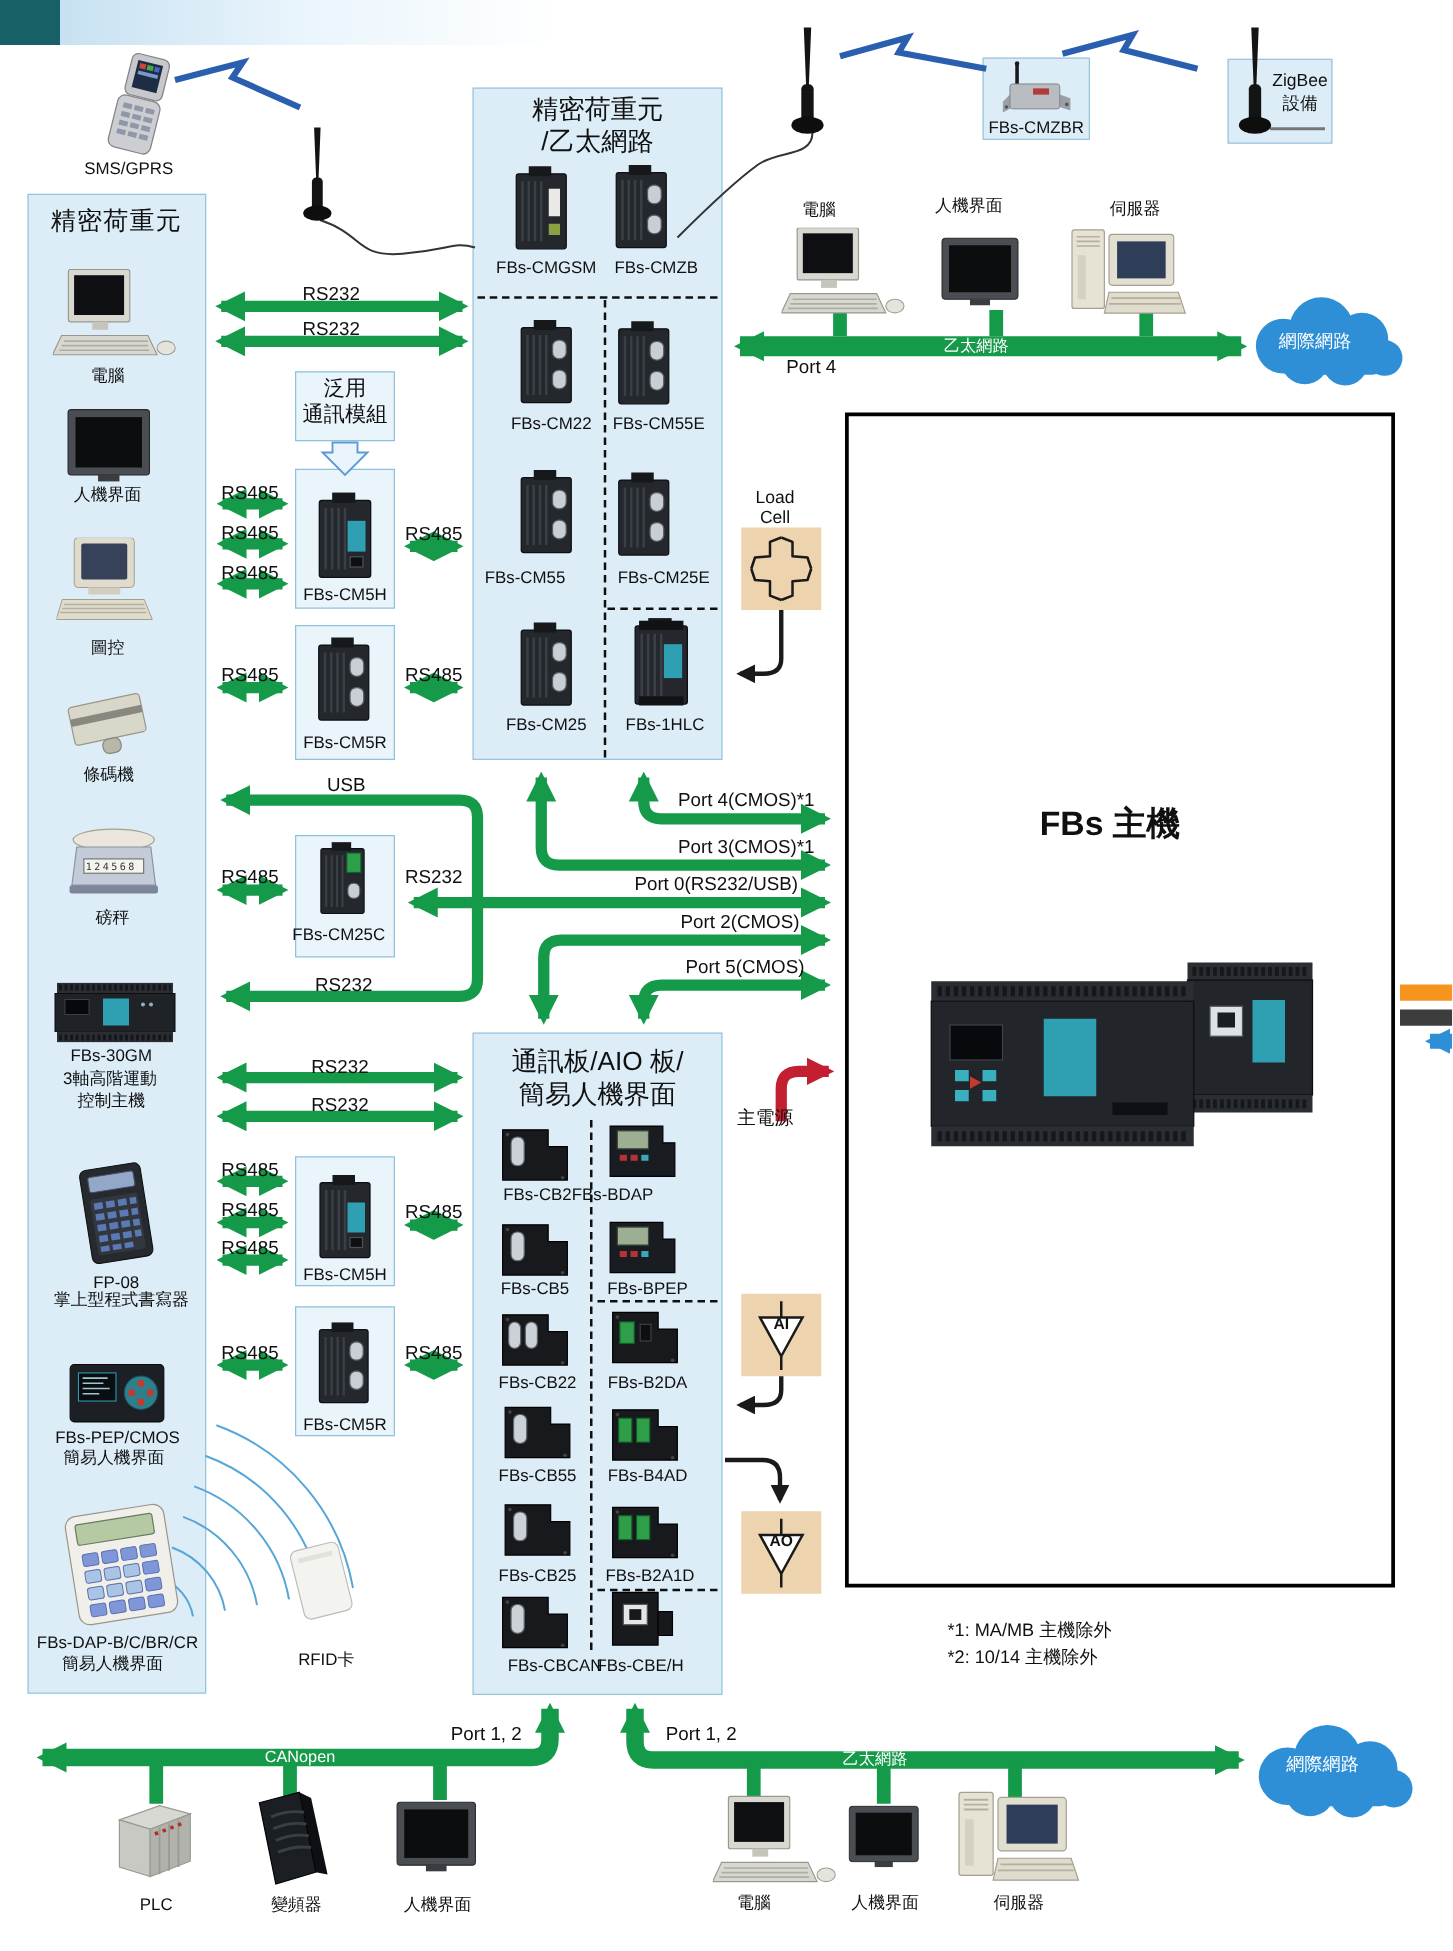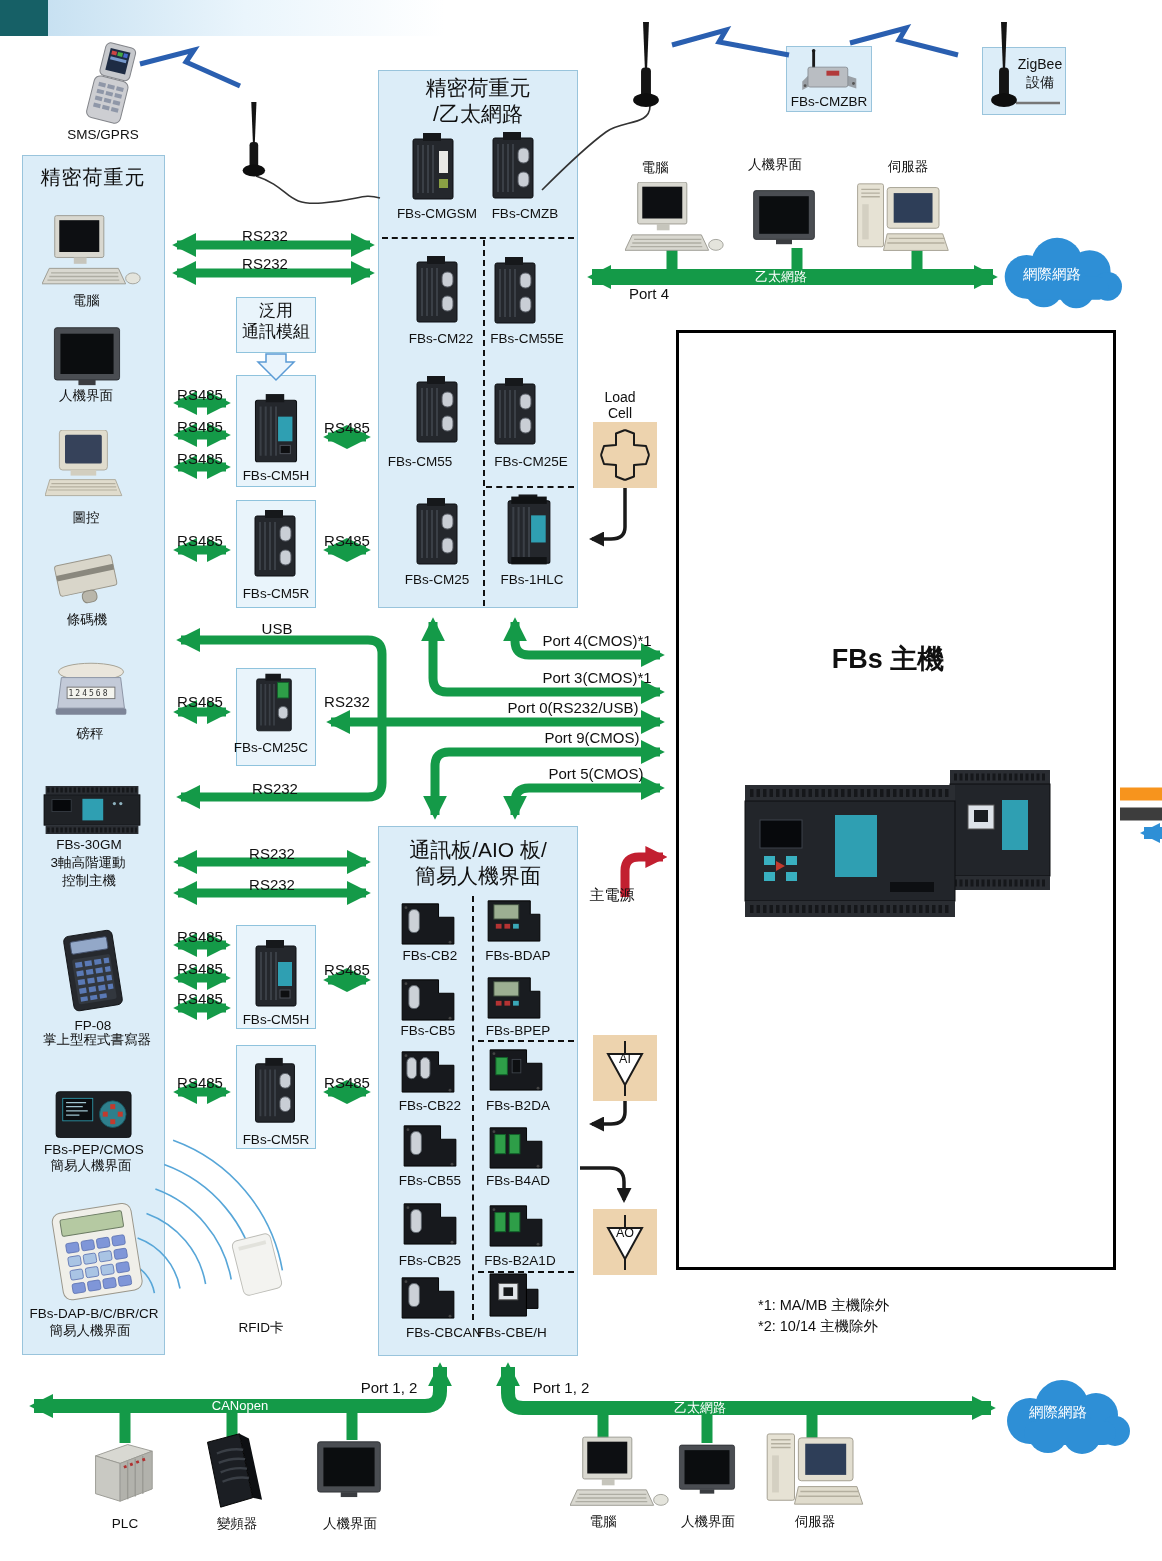--- a/index.html
+++ b/index.html
@@ -10,21 +10,21 @@
   .tan{position:absolute;background:#edd3ae}
   .mainbox{position:absolute;background:#fff;border:3px solid #000;box-sizing:border-box}
   .lbl{position:absolute;transform:translateX(-50%);font-size:13.5px;line-height:1.15;white-space:nowrap;color:#101010}
   .s15{font-size:15px}
   .t17{font-size:17px}
   .t20{font-size:20px;letter-spacing:1px}
   .t21{font-size:21px}
   .big{font-size:27px;font-weight:bold}
   .w{color:#fff;font-size:13px;transform:translate(-50%,-50%)}
   .note{transform:none;font-size:14.5px}
-  .ampt{font-size:12.5px;font-weight:normal}
+  .ampt{font-size:12.5px;font-weight:bold}
   .disp{font-family:"DejaVu Sans Mono",monospace;font-size:8px;letter-spacing:2px;color:#333}
   .dev{position:absolute}
   svg.layer{position:absolute;left:0;top:0}
   .dash{position:absolute;border-color:#93a9b6}
   .band{position:absolute;left:0;top:0;width:445px;height:36px;background:linear-gradient(90deg,#bfdcef,#eaf5fc 55%,#ffffff)}
   .corner{position:absolute;left:0;top:0;width:48px;height:36px;background:#166066}
 </style>
 </head>
 <body>
 
@@ -661,29 +661,29 @@
   <div class="lbl" style="left:420px;top:454px">FBs-CM55</div>
   <div class="lbl" style="left:531px;top:454px">FBs-CM25E</div>
   <div class="lbl" style="left:437px;top:572px">FBs-CM25</div>
   <div class="lbl" style="left:532px;top:572px">FBs-1HLC</div>
   <div class="lbl" style="left:620px;top:389px;font-size:14px">Load</div>
   <div class="lbl" style="left:620px;top:405px;font-size:14px">Cell</div>
 
   <div class="lbl s15" style="left:597px;top:632px">Port 4(CMOS)*1</div>
   <div class="lbl s15" style="left:597px;top:669px">Port 3(CMOS)*1</div>
   <div class="lbl s15" style="left:573px;top:699px">Port 0(RS232/USB)</div>
-  <div class="lbl s15" style="left:592px;top:729px">Port 9(CMOS)</div>
+  <div class="lbl s15" style="left:592px;top:729px">Port 2(CMOS)</div>
   <div class="lbl s15" style="left:596px;top:765px">Port 5(CMOS)</div>
 
   <div class="lbl big" style="left:888px;top:644px">FBs 主機</div>
 
   <div class="lbl t21" style="left:478px;top:838px">通訊板/AIO 板/</div>
   <div class="lbl t21" style="left:478px;top:864px">簡易人機界面</div>
   <div class="lbl" style="left:430px;top:948px">FBs-CB2</div>
-  <div class="lbl" style="left:518px;top:948px">FBs-BDAP</div>
+  <div class="lbl" style="left:490px;top:948px">FBs-BDAP</div>
   <div class="lbl" style="left:428px;top:1023px">FBs-CB5</div>
   <div class="lbl" style="left:518px;top:1023px">FBs-BPEP</div>
   <div class="lbl" style="left:430px;top:1098px">FBs-CB22</div>
   <div class="lbl" style="left:518px;top:1098px">FBs-B2DA</div>
   <div class="lbl" style="left:430px;top:1173px">FBs-CB55</div>
   <div class="lbl" style="left:518px;top:1173px">FBs-B4AD</div>
   <div class="lbl" style="left:430px;top:1253px">FBs-CB25</div>
   <div class="lbl" style="left:520px;top:1253px">FBs-B2A1D</div>
   <div class="lbl" style="left:444px;top:1325px">FBs-CBCAN</div>
   <div class="lbl" style="left:512px;top:1325px">FBs-CBE/H</div>

